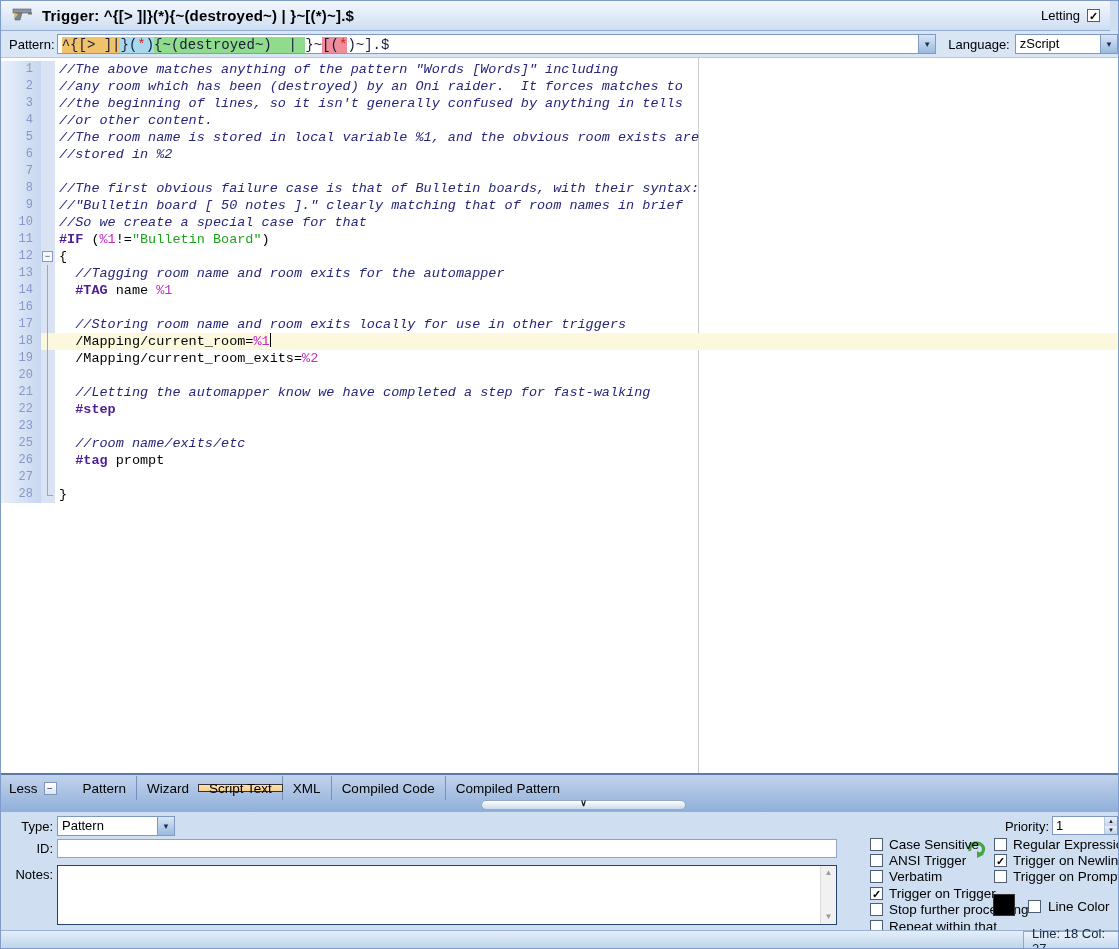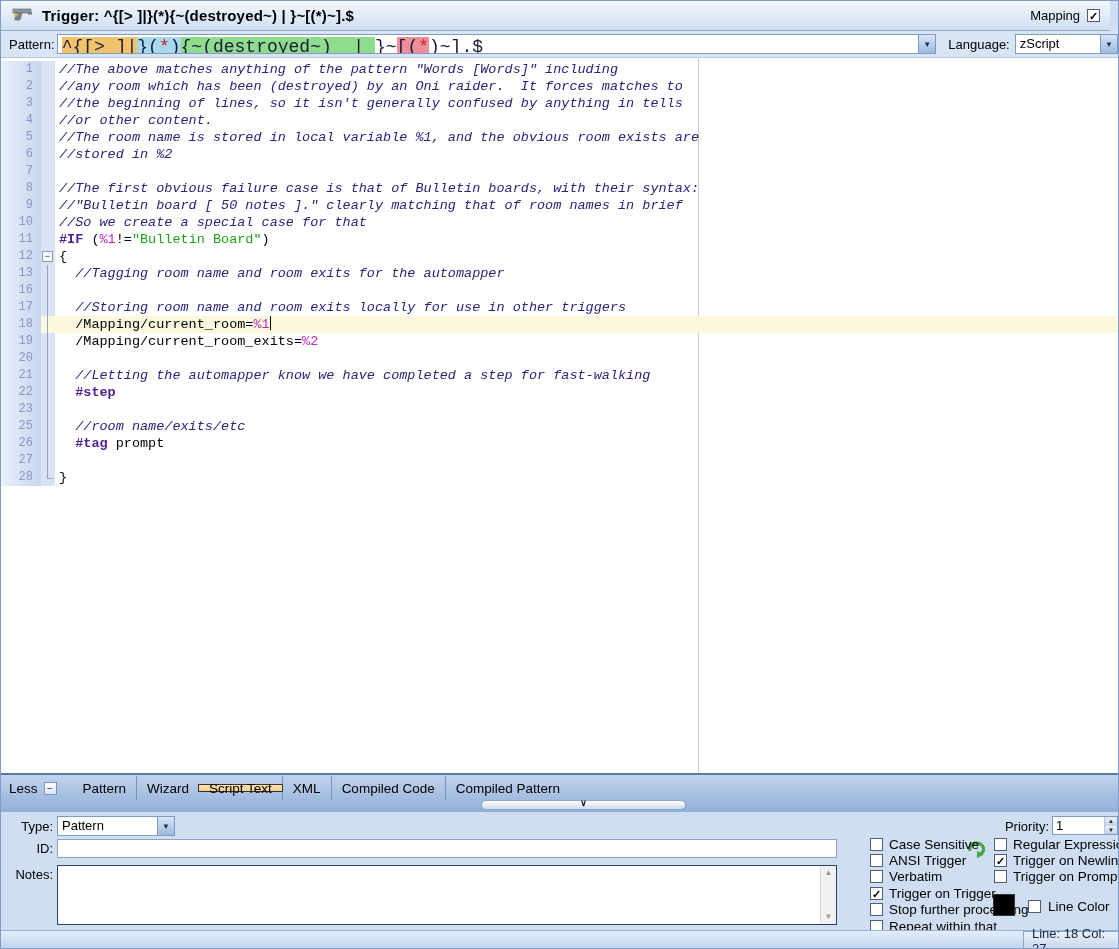--- a/index.html
+++ b/index.html
@@ -27,21 +27,21 @@
   .rowlabel { width:46px; text-align:left; margin-right:2px; }
   .combo { display:flex; border:1px solid #7f99c4; background:#fff; height:20px; }
   .combo-text { flex:1; padding:1px 4px; font-size:13px; overflow:hidden; white-space:pre; }
   .combo-btn {
     width:17px; border-left:1px solid #7f99c4;
     background:linear-gradient(#d9e6f6,#9bbade);
     display:flex; align-items:center; justify-content:center;
     font-size:8px; color:#16305c;
   }
   .pattern-combo { width:886px; }
-  .pattern-combo .combo-text { font-family:"Liberation Mono", monospace; font-size:18px; color:#1a1a3a; padding-top:2px; }
+  .pattern-combo .combo-text { font-family:"Liberation Mono", monospace; font-size:14px; color:#1a1a3a; padding-top:2px; }
   .lang-label { margin-left:12px; margin-right:5px; }
   .lang-combo { width:104px; }
   
   .editor {
     position:absolute; left:0; top:57px; right:0; height:715px;
     background:#fff; overflow:hidden;
     font-family:"Liberation Mono", monospace; font-size:13.5px; line-height:17px;
     padding-top:3px;
   }
   .marginline { position:absolute; left:697px; top:0; bottom:0; width:1px; background:#cbcbcb; }
@@ -146,21 +146,21 @@
     <span>
       <svg width="22" height="16" viewBox="0 0 22 16">
         <rect x="2" y="3" width="18" height="4" fill="#8f959d" stroke="#5a5f66" stroke-width="0.6"></rect>
         <rect x="17" y="6.5" width="4" height="2" fill="#6f757d"></rect>
         <polygon points="4,7 11,7 9,14 4,14" fill="#7d838b" stroke="#5a5f66" stroke-width="0.6"></polygon>
         <polygon points="3,7 7,8 4,12" fill="#e6c04a"></polygon>
       </svg>
     </span>
     <span class="title">Trigger: ^{[&gt; ]|}(*){~(destroyed~) | }~[(*)~].$</span>
     <span class="enabled">
-      <span>Mapping</span>
+      <span>Letting</span>
       <span class="cb">✓</span>
     </span>
   </div>
 
   <div class="patternrow">
     <span class="rowlabel">Pattern:</span>
     <div class="combo pattern-combo">
       <div class="combo-text"><span style="background: rgb(240, 195, 106);">^{[&gt; ]|</span><span style="background: rgb(168, 216, 236);">}(</span><span style="background: rgb(168, 216, 236); color: rgb(212, 32, 32);">*</span><span style="background: rgb(168, 216, 236);">)</span><span style="background: rgb(143, 220, 141);">{~(destroyed~)  | </span><span>}~</span><span style="background: rgb(239, 142, 155);">[(</span><span style="background: rgb(239, 142, 155); color: rgb(212, 32, 32);">*</span><span>)~].$</span></div>
       <div class="combo-btn">
           <span>▼</span>
@@ -183,20 +183,21 @@
         <div class="line"><div class="num">4</div><div class="fold "></div><div class="code"><span class="cmt">//or other content.</span></div></div>
         <div class="line"><div class="num">5</div><div class="fold "></div><div class="code"><span class="cmt">//The room name is stored in local variable %1, and the obvious room exists are</span></div></div>
         <div class="line"><div class="num">6</div><div class="fold "></div><div class="code"><span class="cmt">//stored in %2</span></div></div>
         <div class="line"><div class="num">7</div><div class="fold "></div><div class="code"></div></div>
         <div class="line"><div class="num">8</div><div class="fold "></div><div class="code"><span class="cmt">//The first obvious failure case is that of Bulletin boards, with their syntax:</span></div></div>
         <div class="line"><div class="num">9</div><div class="fold "></div><div class="code"><span class="cmt">//"Bulletin board [ 50 notes ]." clearly matching that of room names in brief</span></div></div>
         <div class="line"><div class="num">10</div><div class="fold "></div><div class="code"><span class="cmt">//So we create a special case for that</span></div></div>
         <div class="line"><div class="num">11</div><div class="fold "></div><div class="code"><span class="kw">#IF</span><span class="pl"> (</span><span class="var">%1</span><span class="pl">!=</span><span class="str">"Bulletin Board"</span><span class="pl">)</span></div></div>
         <div class="line"><div class="num">12</div><div class="fold start"><span class="fbox">−</span></div><div class="code"><span class="pl">{</span></div></div>
         <div class="line"><div class="num">13</div><div class="fold mid"></div><div class="code"><span class="cmt">  //Tagging room name and room exits for the automapper</span></div></div>
+        <div class="line"><div class="num">14</div><div class="fold mid"></div><div class="code"><span class="pl">  </span><span class="kw">#TAG</span><span class="pl"> name </span><span class="var">%1</span></div></div>
         <div class="line"><div class="num">16</div><div class="fold mid"></div><div class="code"></div></div>
         <div class="line"><div class="num">17</div><div class="fold mid"></div><div class="code"><span class="cmt">  //Storing room name and room exits locally for use in other triggers</span></div></div>
         <div class="line cur"><div class="num">18</div><div class="fold mid"></div><div class="code"><span class="pl">  /Mapping/current_room=</span><span class="var">%1</span><span class="caret"></span></div></div>
         <div class="line"><div class="num">19</div><div class="fold mid"></div><div class="code"><span class="pl">  /Mapping/current_room_exits=</span><span class="var">%2</span></div></div>
         <div class="line"><div class="num">20</div><div class="fold mid"></div><div class="code"></div></div>
         <div class="line"><div class="num">21</div><div class="fold mid"></div><div class="code"><span class="cmt">  //Letting the automapper know we have completed a step for fast-walking</span></div></div>
         <div class="line"><div class="num">22</div><div class="fold mid"></div><div class="code"><span class="pl">  </span><span class="kw">#step</span></div></div>
         <div class="line"><div class="num">23</div><div class="fold mid"></div><div class="code"></div></div>
         <div class="line"><div class="num">25</div><div class="fold mid"></div><div class="code"><span class="cmt">  //room name/exits/etc</span></div></div>
         <div class="line"><div class="num">26</div><div class="fold mid"></div><div class="code"><span class="pl">  </span><span class="kw">#tag</span><span class="pl"> prompt</span></div></div>

